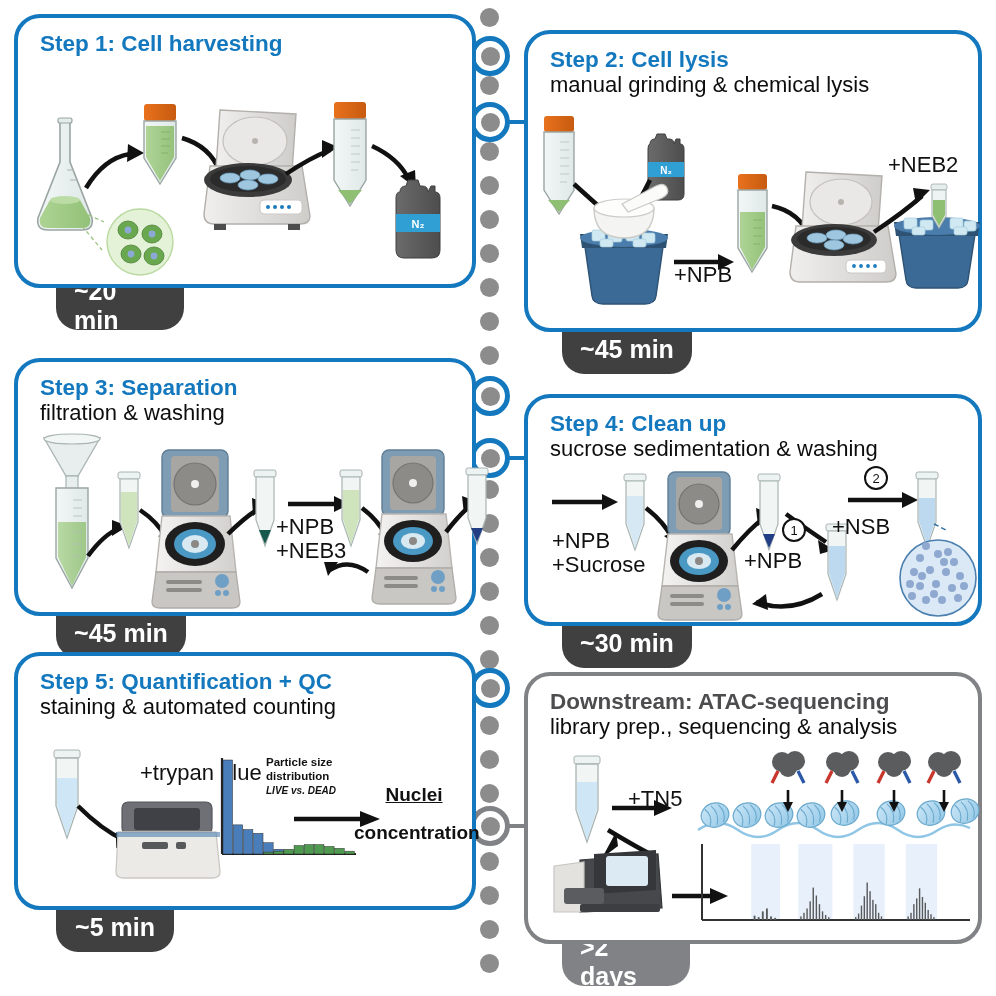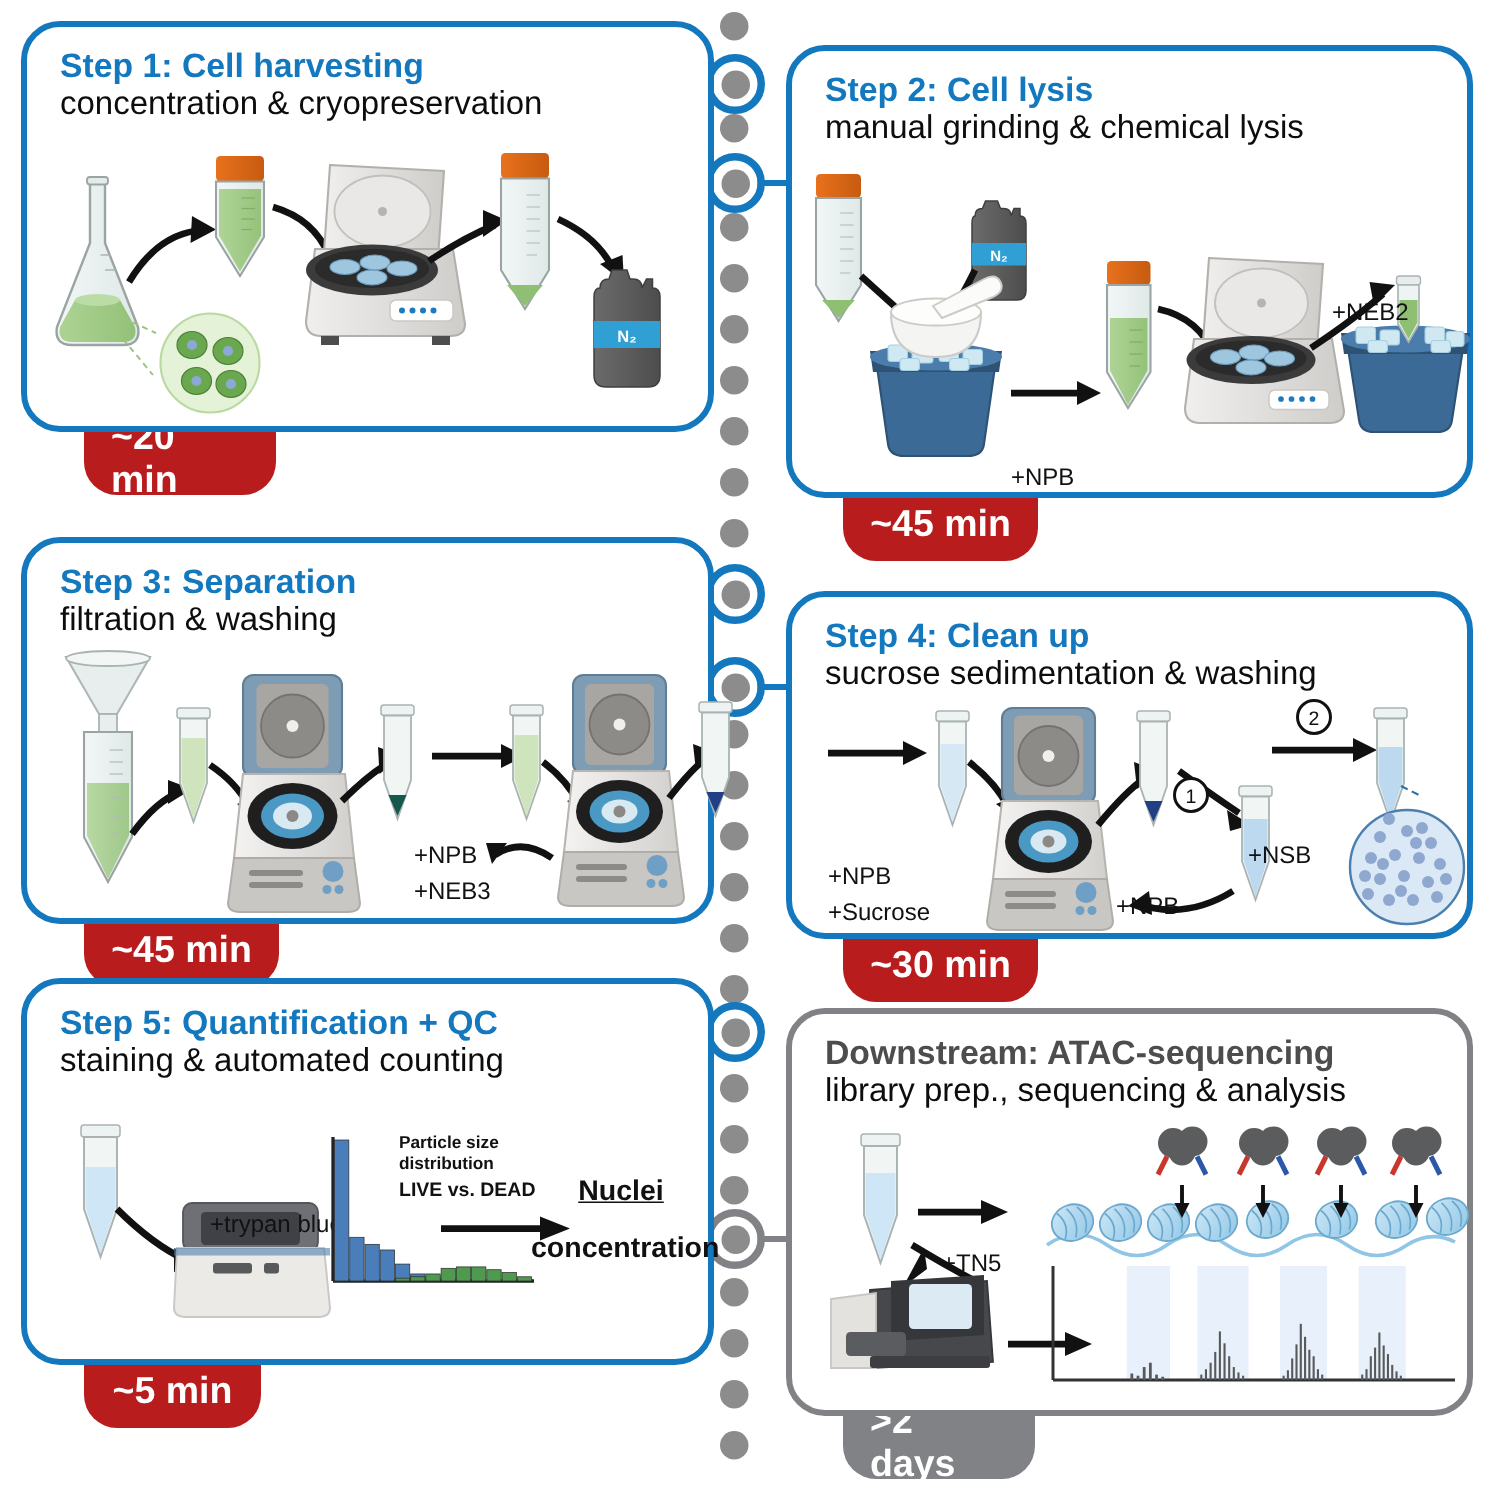--- a/index.html
+++ b/index.html
@@ -30,21 +30,21 @@
   .sub {
     font-size: 22px; color: #0d0d0d; white-space: nowrap;
     line-height: 1.12; margin-top: 1px;
   }
   .head { position:absolute; left: 22px; top: 14px; }
 
   
   .badge {
     position: absolute;
     height: 46px;
-    background: #b91c1c;
+    background: #404040;
     border-radius: 0 0 22px 22px;
     color:#fff; font-size: 25px; font-weight:bold;
     display:flex; align-items:center; justify-content:center;
     padding: 0 18px 3px 18px;
     z-index: 2;
   }
   .badge.gray { background: #808285; }
 
   
   #timeline { position:absolute; left:470px; top:0; width:40px; height:996px; z-index:1; }
@@ -52,25 +52,25 @@
   .node { position:absolute; width:40px; height:40px; border-radius:50%; border:5px solid #1378be;
           background:#fff; left:0; display:flex; align-items:center; justify-content:center; z-index:4;}
   .node.gray { border-color:#808285; }
   .node i { width:19px; height:19px; border-radius:50%; background:#8c8c8c; display:block; }
   .stub { position:absolute; height:4px; background:#1378be; z-index:2; }
   .stub.gray { background:#808285; }
 
   
   .art { position:absolute; }
   svg { display:block; overflow:visible; }
-  .lbl { position:absolute; font-size:16px; color:#111; white-space:nowrap; font-weight:500;margin-top:48px; }
+  .lbl { position:absolute; font-size:22px; color:#111; white-space:nowrap; font-weight:500; }
 
   
   .ch-t { position:absolute; font-size:11.5px; font-weight:bold; color:#111; line-height:1.08; white-space:nowrap;}
-  .ch-s { position:absolute; font-size:13px; font-weight:bold; color:#111; white-space:nowrap;}
+  .ch-s { position:absolute; font-size:10px; font-style:italic; font-weight:bold; color:#111; white-space:nowrap;}
   .nuc { position:absolute; font-size:19px; font-weight:bold; color:#111; text-align:center; line-height:1.12;}
 </style>
 </head>
 <body>
 
 <div id="stage">
 
   <div id="timeline">
     <div class="dot" style="top:8px"></div>
     <div class="dot" style="top:76px"></div>
@@ -118,21 +118,20 @@
   <div class="stub" style="left:455px; top:54px;  width:20px;"></div>
   <div class="stub" style="left:505px; top:120px; width:22px;"></div>
   <div class="stub" style="left:455px; top:394px; width:20px;"></div>
   <div class="stub" style="left:505px; top:456px; width:22px;"></div>
   <div class="stub" style="left:455px; top:686px; width:20px;"></div>
   <div class="stub gray" style="left:505px; top:824px; width:22px;"></div>
 
   <div class="panel" style="left:14px; top:14px; width:462px; height:274px;">
     <div class="head">
       <div class="ttl">Step 1: Cell harvesting</div>
-      <div class="sub">concentration &amp; cryopreservation</div>
     </div>
 
     <div class="art" style="left:16px; top:82px;">
     <svg width="430" height="180" viewBox="0 0 430 180">
       <defs>
         <linearGradient id="g-grn" x1="0" y1="0" x2="1" y2="0">
           <stop offset="0" stop-color="#a9d18e"></stop>
               <stop offset="1" stop-color="#8fbf72"></stop>
         </linearGradient>
         <linearGradient id="g-glass" x1="0" y1="0" x2="1" y2="0">

